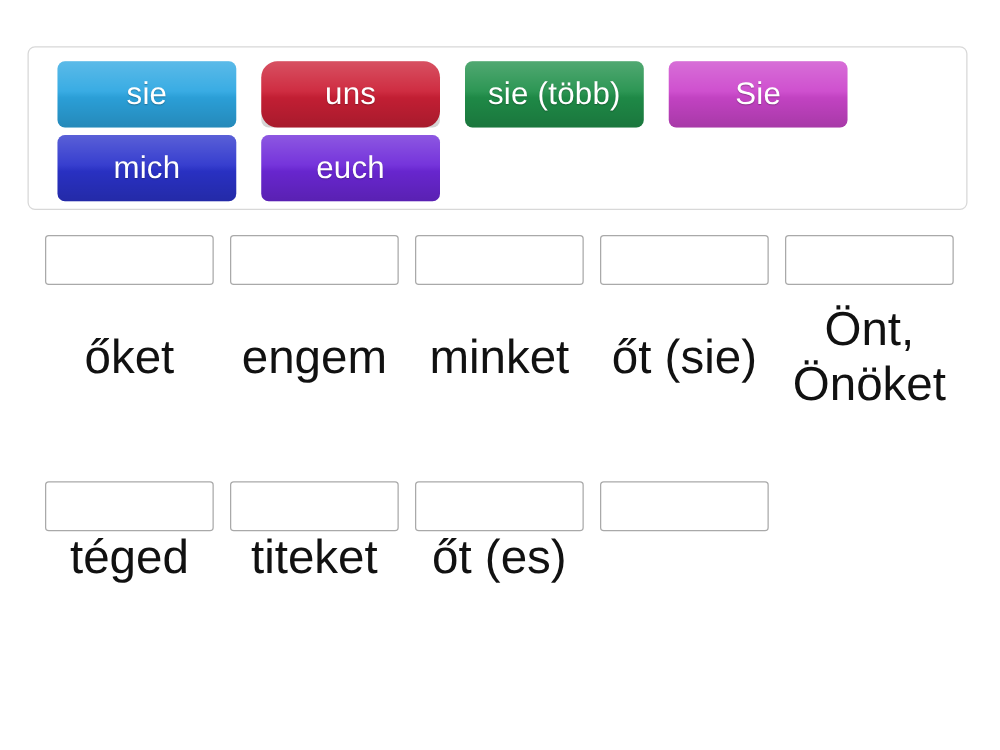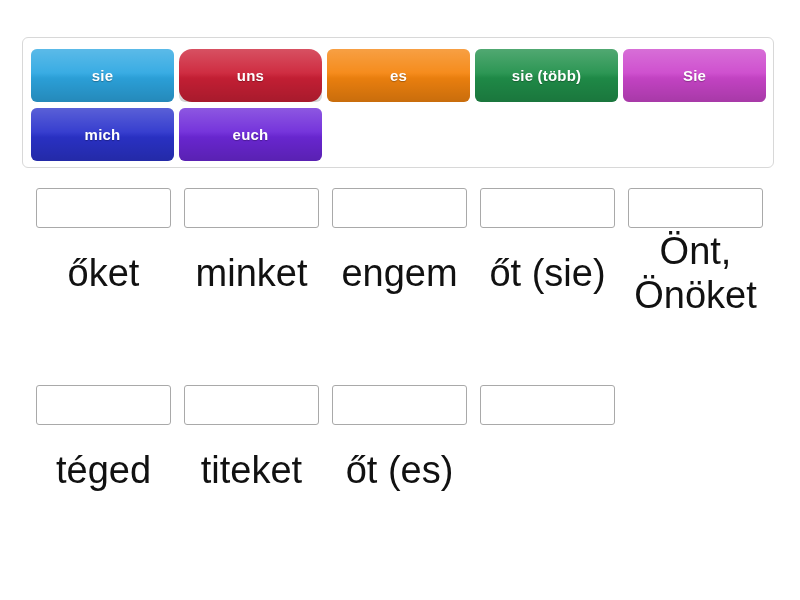--- a/index.html
+++ b/index.html
@@ -40,28 +40,29 @@
   .bank-row.row-2 { top: 70px; }
 
   .tile {
     width: 143px;
     height: 53px;
     border-radius: 6px;
     display: flex;
     align-items: center;
     justify-content: center;
     color: #ffffff;
-    font-weight: bold;
-    font-size: 15px;
+    font-weight: normal;
+    font-size: 25px;
     letter-spacing: 0.2px;
     text-shadow: 0 1px 1px rgba(0,0,0,0.28);
     cursor: pointer;
     user-select: none;
     position: relative;
     box-sizing: border-box;
+    margin-left: 15px;
   }
   .tile::after {
     content: "";
     position: absolute;
     left: 0; right: 0; top: 0; bottom: 0;
     border-radius: 6px;
     background: linear-gradient(to bottom,
                 rgba(255,255,255,0.22) 0%,
                 rgba(255,255,255,0.06) 45%,
                 rgba(0,0,0,0.05) 55%,
@@ -94,22 +95,22 @@
     background: #ffffff;
     cursor: pointer;
   }
 
   .label-row {
     position: absolute;
     left: 36px;
     display: flex;
     gap: 13px;
   }
-  #label-row-1 { top: 251px; }
-  #label-row-2 { top: 448px; }
+  #label-row-1 { top: 264px; }
+  #label-row-2 { top: 424px; }
 
   .word-label {
     width: 135px;
     text-align: center;
     font-size: 38px;
     line-height: 44px;
     color: #111111;
     font-weight: normal;
     white-space: pre-line;
     user-select: none;
@@ -123,23 +124,20 @@
 <body>
 
 <div id="word-bank">
 
   <div class="bank-row row-1">
     <div class="tile" style="background-color: rgb(45, 167, 226);">
       <span>sie</span>
     </div>
     <div class="tile" style="background-color: rgb(204, 32, 54); border-radius: 13px;">
       <span>uns</span>
-    </div>
-    <div class="tile" style="background-color: rgb(245, 133, 15);">
-      <span>es</span>
     </div>
     <div class="tile" style="background-color: rgb(32, 144, 74);">
       <span>sie (több)</span>
     </div>
     <div class="tile" style="background-color: rgb(204, 70, 204);">
       <span>Sie</span>
     </div>
   </div>
 
   <div class="bank-row row-2">
@@ -157,22 +155,22 @@
 <div class="answer-row" id="answer-row-1">
   <div class="dropzone"></div>
   <div class="dropzone"></div>
   <div class="dropzone"></div>
   <div class="dropzone"></div>
   <div class="dropzone"></div>
 </div>
 
 <div class="label-row" id="label-row-1">
   <div class="word-label">őket</div>
+  <div class="word-label">engem</div>
   <div class="word-label">minket</div>
-  <div class="word-label">engem</div>
   <div class="word-label">őt (sie)</div>
   <div class="word-label">Önt,
 Önöket</div>
 </div>
 
 <div class="answer-row" id="answer-row-2">
   <div class="dropzone"></div>
   <div class="dropzone"></div>
   <div class="dropzone"></div>
   <div class="dropzone"></div>

